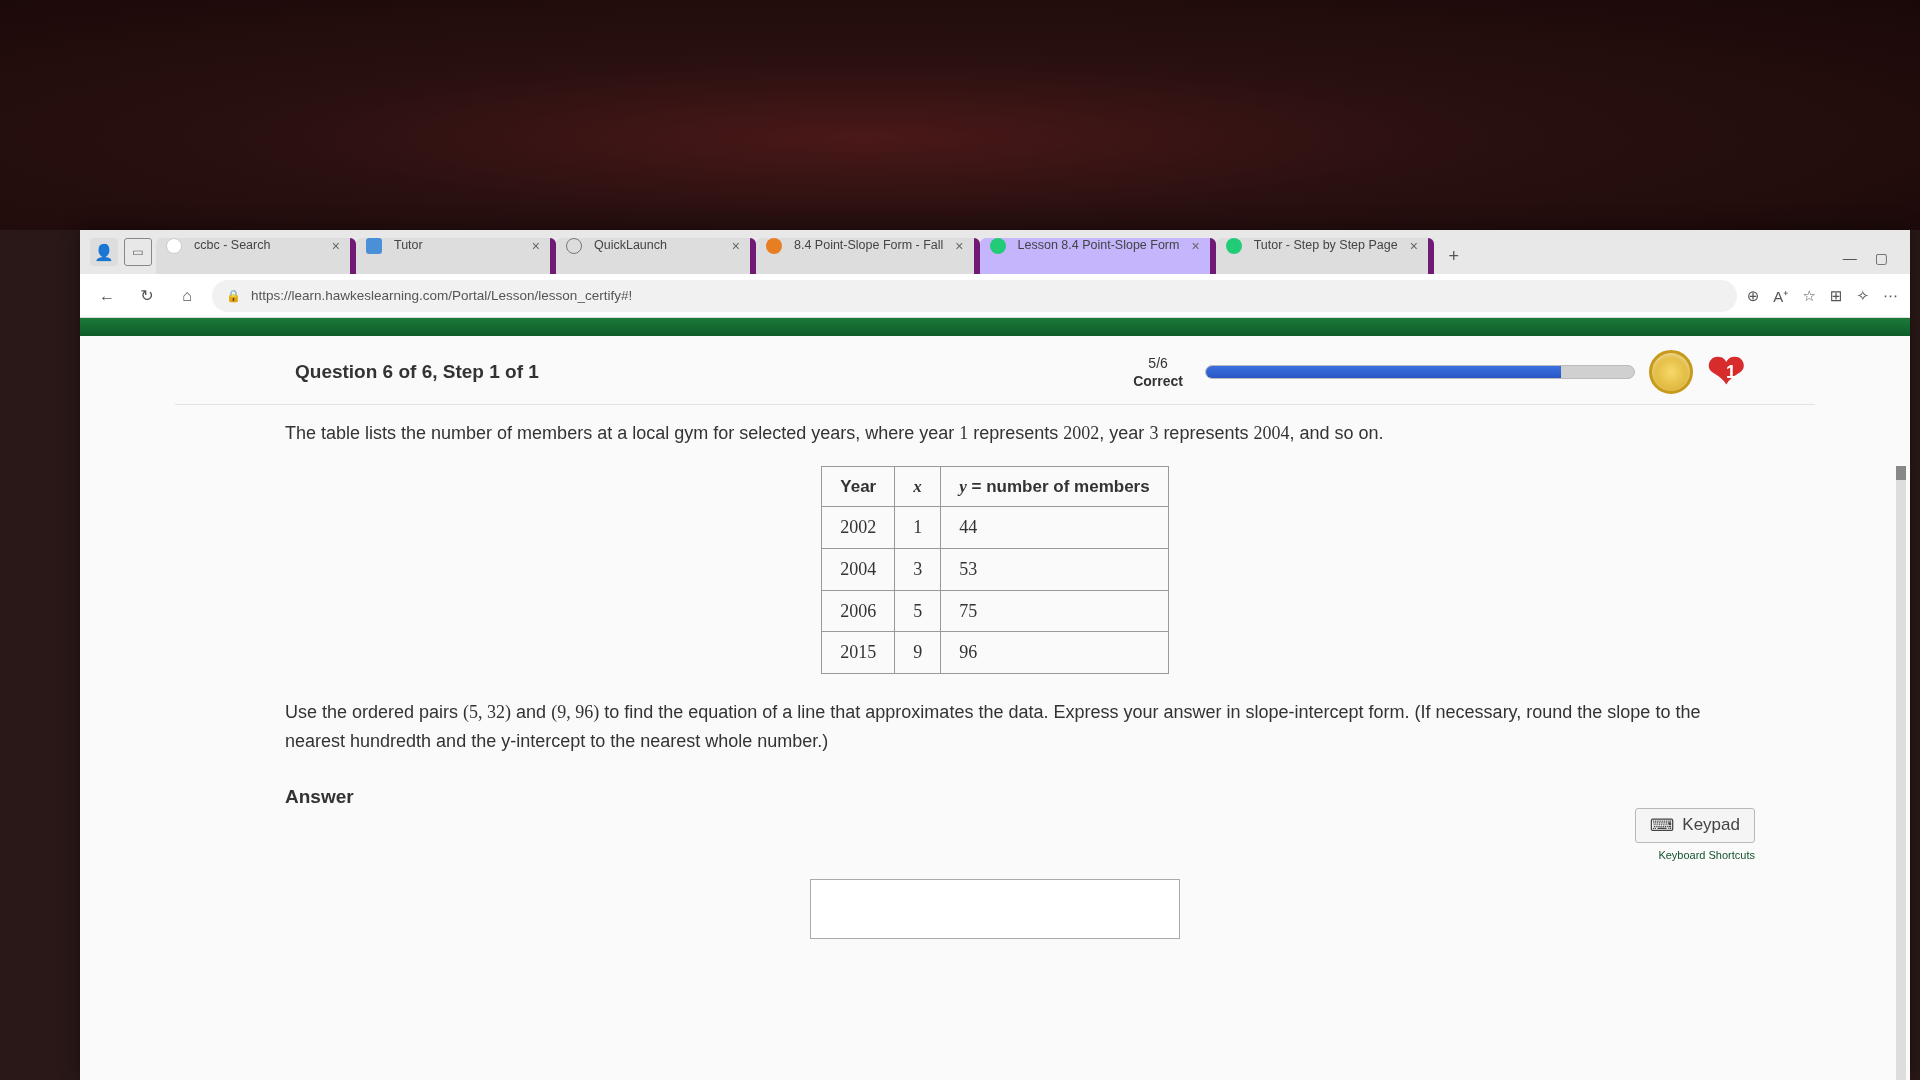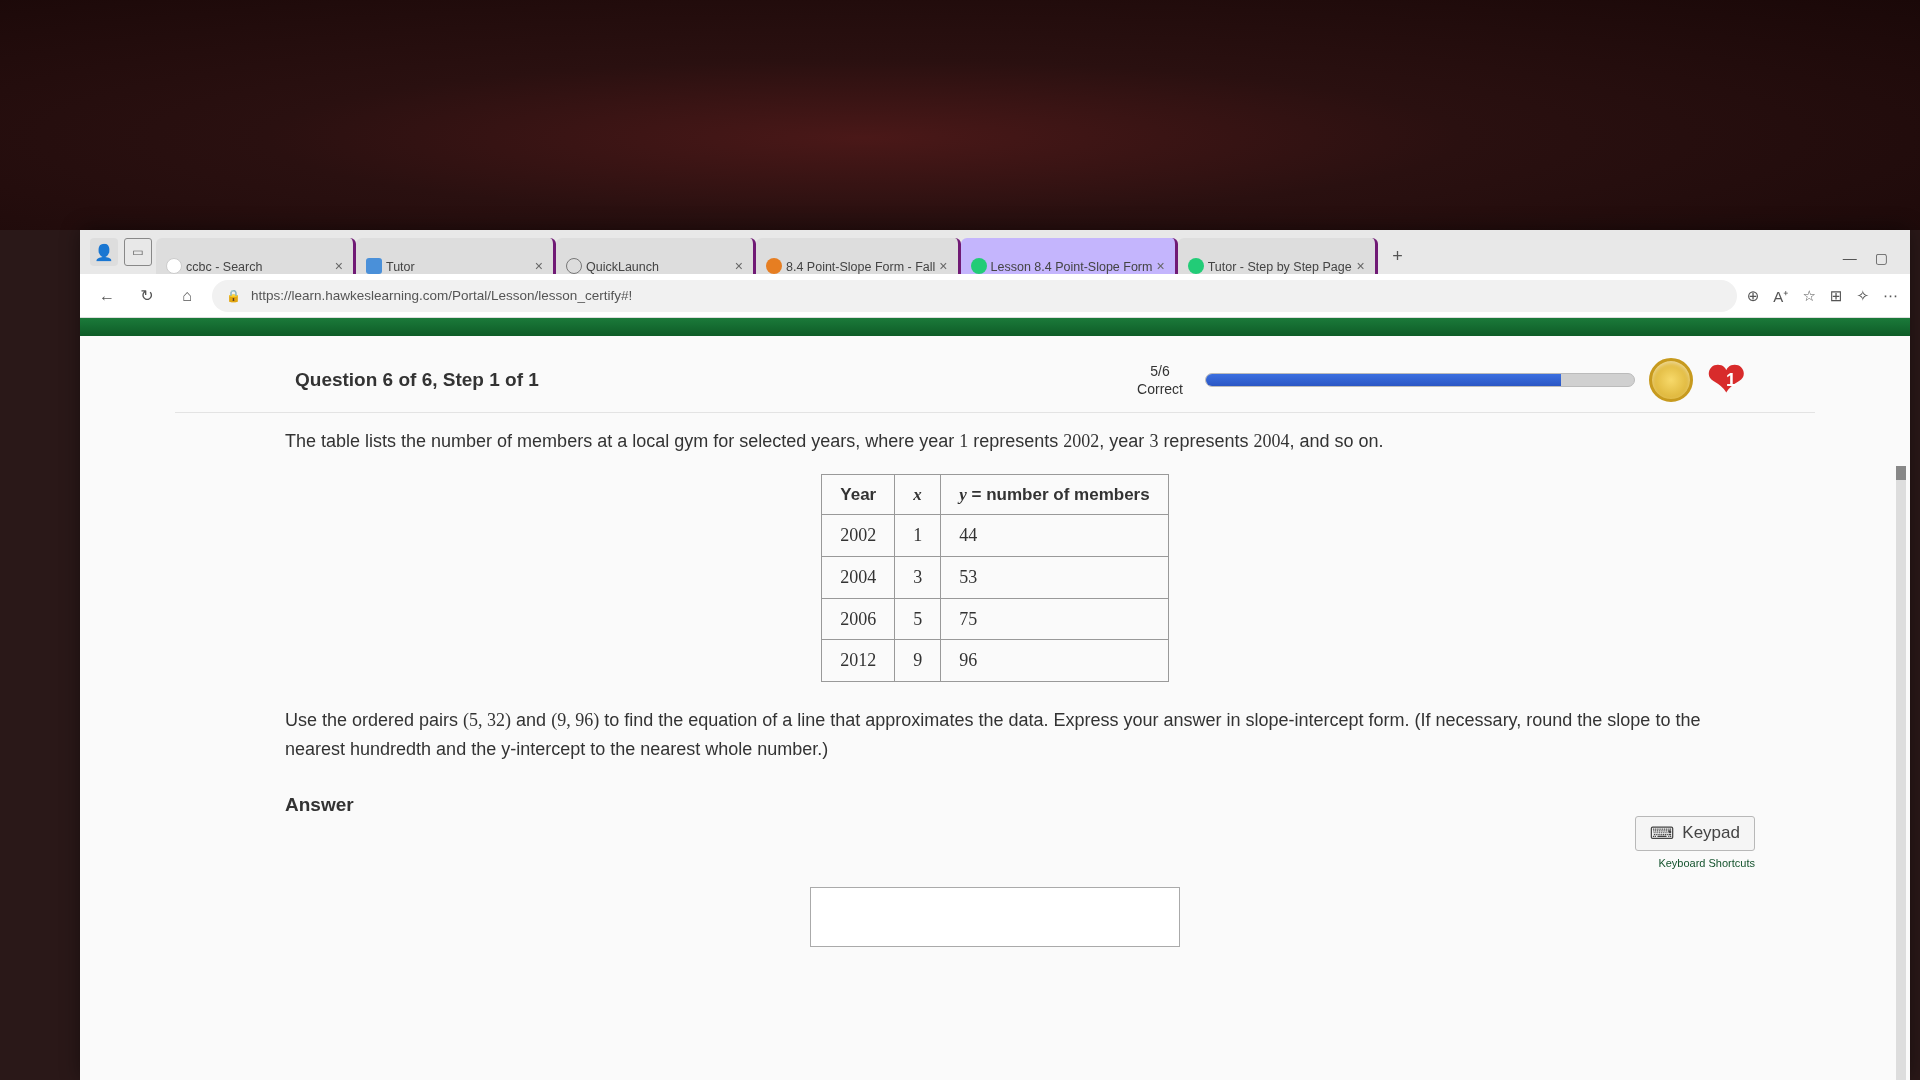--- a/index.html
+++ b/index.html
@@ -13,22 +13,22 @@
 .browser { position:absolute; top:230px; left:80px; right:10px; bottom:0;
   background:#f3f3f3; border-radius:8px 8px 0 0; box-shadow:0 -2px 20px rgba(0,0,0,.4); }
 
 
 .tabstrip { height:44px; background:#e8e8e8; display:flex; align-items:flex-end; padding:0 8px; gap:0; }
 .profile-icon { width:28px; height:28px; border-radius:4px; background:#ddd; margin:0 6px 8px 2px;
   display:flex; align-items:center; justify-content:center; font-size:16px; color:#666; }
 .win-icon { width:28px; height:28px; border:1px solid #888; border-radius:3px; margin:0 4px 8px 0;
   display:flex; align-items:center; justify-content:center; font-size:12px; color:#555; }
 .tab { height:36px; min-width:200px; max-width:240px; background:#ddd; border-radius:6px 6px 0 0;
-  display:flex; align-items:flex-end; padding:0 10px; gap:4px; font-size:12.5px; color:#444; position:relative;
-  border-right:3px solid #701a75; cursor:pointer; }
+  display:flex; align-items:flex-start; padding:0 10px; gap:12px; font-size:12.5px; color:#444; position:relative;
+  border-right:6px solid #701a75; cursor:pointer; }
 .tab.active { background:#c4b5fd; }
 .tab .favicon { width:16px; height:16px; border-radius:3px; flex-shrink:0; }
 .tab .label { flex:1; white-space:nowrap; overflow:hidden; text-overflow:ellipsis; }
 .tab .close { font-size:14px; color:#666; cursor:pointer; }
 .newtab { width:32px; height:32px; display:flex; align-items:center; justify-content:center;
   font-size:18px; color:#555; cursor:pointer; margin-left:4px; margin-bottom:2px; }
 .winctrl { margin-left:auto; display:flex; gap:18px; padding:0 14px 8px 0; color:#555; font-size:14px; }
 
 
 .urlrow { height:44px; background:#fff; display:flex; align-items:center; padding:0 12px; gap:10px;
@@ -38,29 +38,29 @@
 .urlbar { flex:1; height:32px; background:#f1f1f1; border-radius:16px; display:flex; align-items:center;
   padding:0 14px; gap:10px; font-size:13.5px; color:#555; }
 .urlbar .lock { font-size:12px; }
 .right-icons { display:flex; gap:14px; align-items:center; font-size:15px; color:#555; }
 
 
 .greenbar { height:18px; background:linear-gradient(#1b7a3a,#0e5c27); }
 
 
 .content { position:absolute; top:106px; left:0; right:0; bottom:0; background:#fafafa; overflow:hidden; }
-.lesson { max-width:1680px; margin:8px auto; padding:0 20px; }
+.lesson { max-width:1680px; margin:0 auto; padding:0 20px; }
 
 
 .qhead { display:flex; align-items:center; padding:14px 60px 10px 120px;
   border-bottom:1px solid #e3e3e3; }
 .qtitle { font-size:19px; font-weight:600; color:#333; }
 .progress-block { margin-left:auto; display:flex; align-items:center; gap:14px; }
 .score-text { text-align:center; font-size:14px; color:#333; line-height:1.3; margin-right:8px; }
-.score-text .correct { font-weight:400; }
+.score-text .correct { font-weight:700; }
 .progress-bar { width:430px; height:14px; background:#d0d0d0; border-radius:7px; overflow:hidden;
   border:1px solid #bbb; }
 .progress-fill { height:100%; background:linear-gradient(#3b6fe0,#2a56c4); width:83%; }
 .coin { width:44px; height:44px; border-radius:50%; background:radial-gradient(#f7d96a,#d4a828);
   border:3px solid #c79a1e; box-shadow:inset 0 2px 4px rgba(255,255,255,.5); }
 .heart { width:48px; height:44px; position:relative; display:flex; align-items:center; justify-content:center;
   color:#fff; font-weight:700; font-size:18px; }
 .heart::before { content:"❤"; position:absolute; font-size:46px; color:#d82b2b; top:-6px; left:0; }
 .heart span { position:relative; z-index:1; }
 
@@ -199,21 +199,21 @@
                 <td>2004</td>
                 <td>3</td>
                 <td>53</td>
               </tr>
           <tr>
                 <td>2006</td>
                 <td>5</td>
                 <td>75</td>
               </tr>
           <tr>
-                <td>2012</td>
+                <td>2015</td>
                 <td>9</td>
                 <td>96</td>
               </tr>
         </tbody>
           </table>
 
         <p>
           <span>Use the ordered pairs </span><span class="num">(5, 32)</span><span> and </span><span class="num">(9, 96)</span><span> to find the equation of a line that approximates the data. Express your answer in slope-intercept form. (If necessary, round the slope to the nearest hundredth and the y-intercept to the nearest whole number.)</span>
         </p>
       </div>

